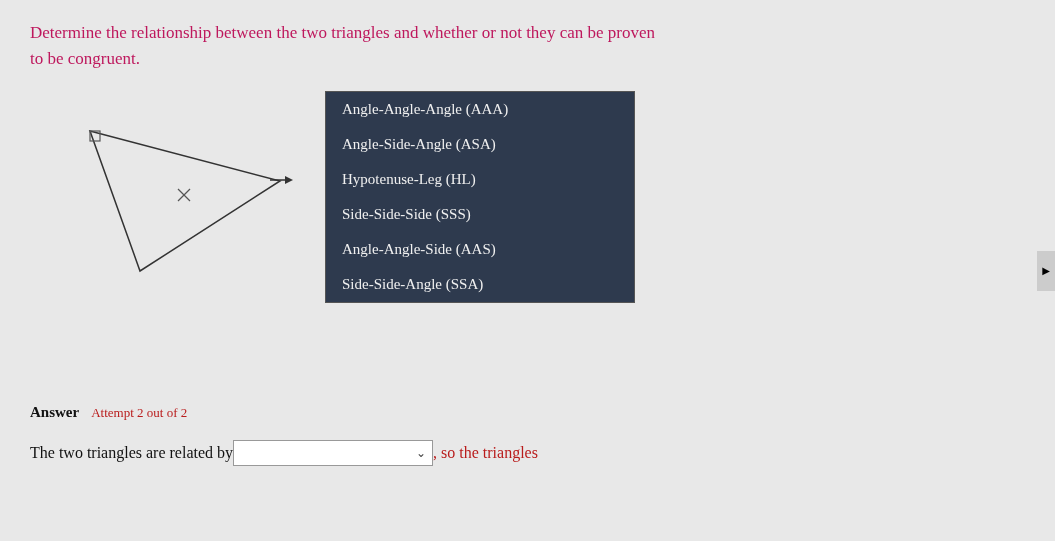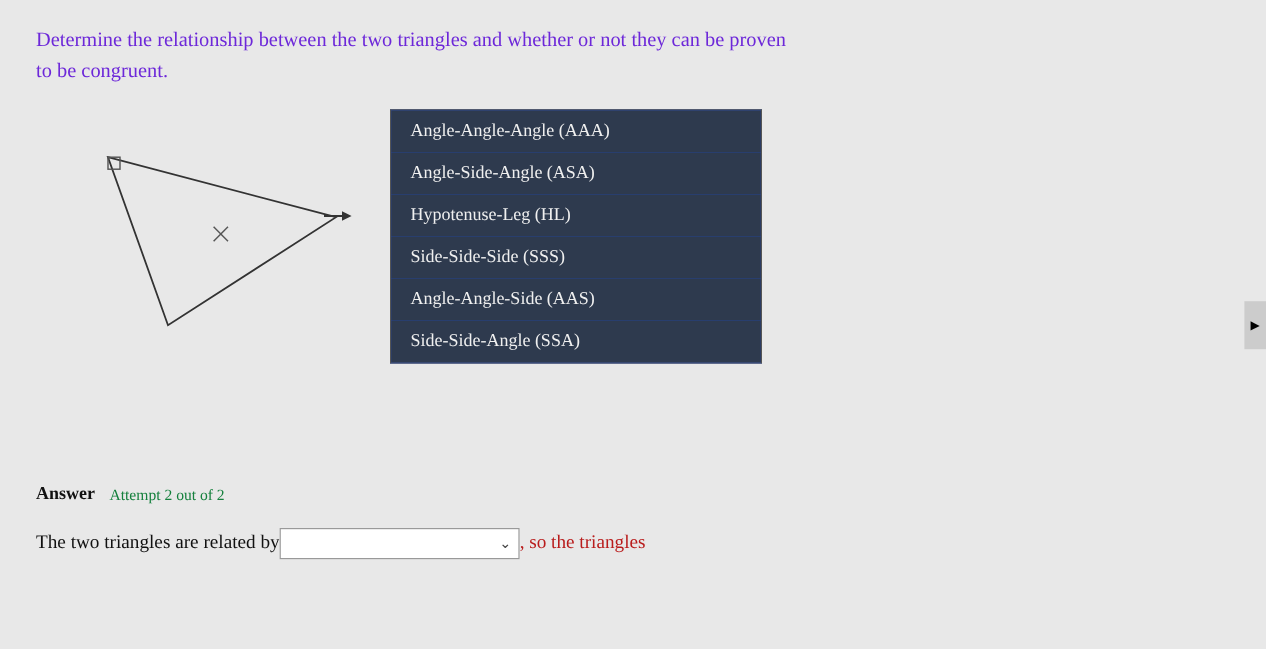--- a/index.html
+++ b/index.html
@@ -21,21 +21,21 @@
       width: 1055px;
       height: 541px;
       background-color: #e8e8e8;
       padding: 20px 30px;
       position: relative;
     }
 
     .question-text {
       font-size: 17px;
       line-height: 1.5;
-      color: #6d28d9;
+      color: #be185d;
       max-width: 900px;
       margin-bottom: 20px;
     }
 
     .content-area {
       display: flex;
       flex-direction: row;
       align-items: flex-start;
       position: relative;
     }
@@ -51,21 +51,21 @@
       position: absolute;
       top: 10px;
       left: 30px;
     }
 
     .dropdown-container {
       position: absolute;
       left: 295px;
       top: 0;
       width: 310px;
-      background-color: #1d4ed8;
+      background-color: #000000;
       border: 1px solid #555;
       z-index: 10;
     }
 
     .dropdown-option {
       padding: 7px 16px;
       color: #f0f0f0;
       font-size: 15px;
       cursor: pointer;
       background-color: #2e3a4e;
@@ -83,21 +83,21 @@
     }
 
     .answer-label {
       font-weight: bold;
       font-size: 15px;
       color: #111;
     }
 
     .attempt-text {
       font-size: 13px;
-      color: #15803d;
+      color: #b91c1c;
     }
 
     .bottom-sentence {
       position: absolute;
       bottom: 75px;
       left: 30px;
       display: flex;
       align-items: center;
       gap: 0;
       font-size: 16px;

